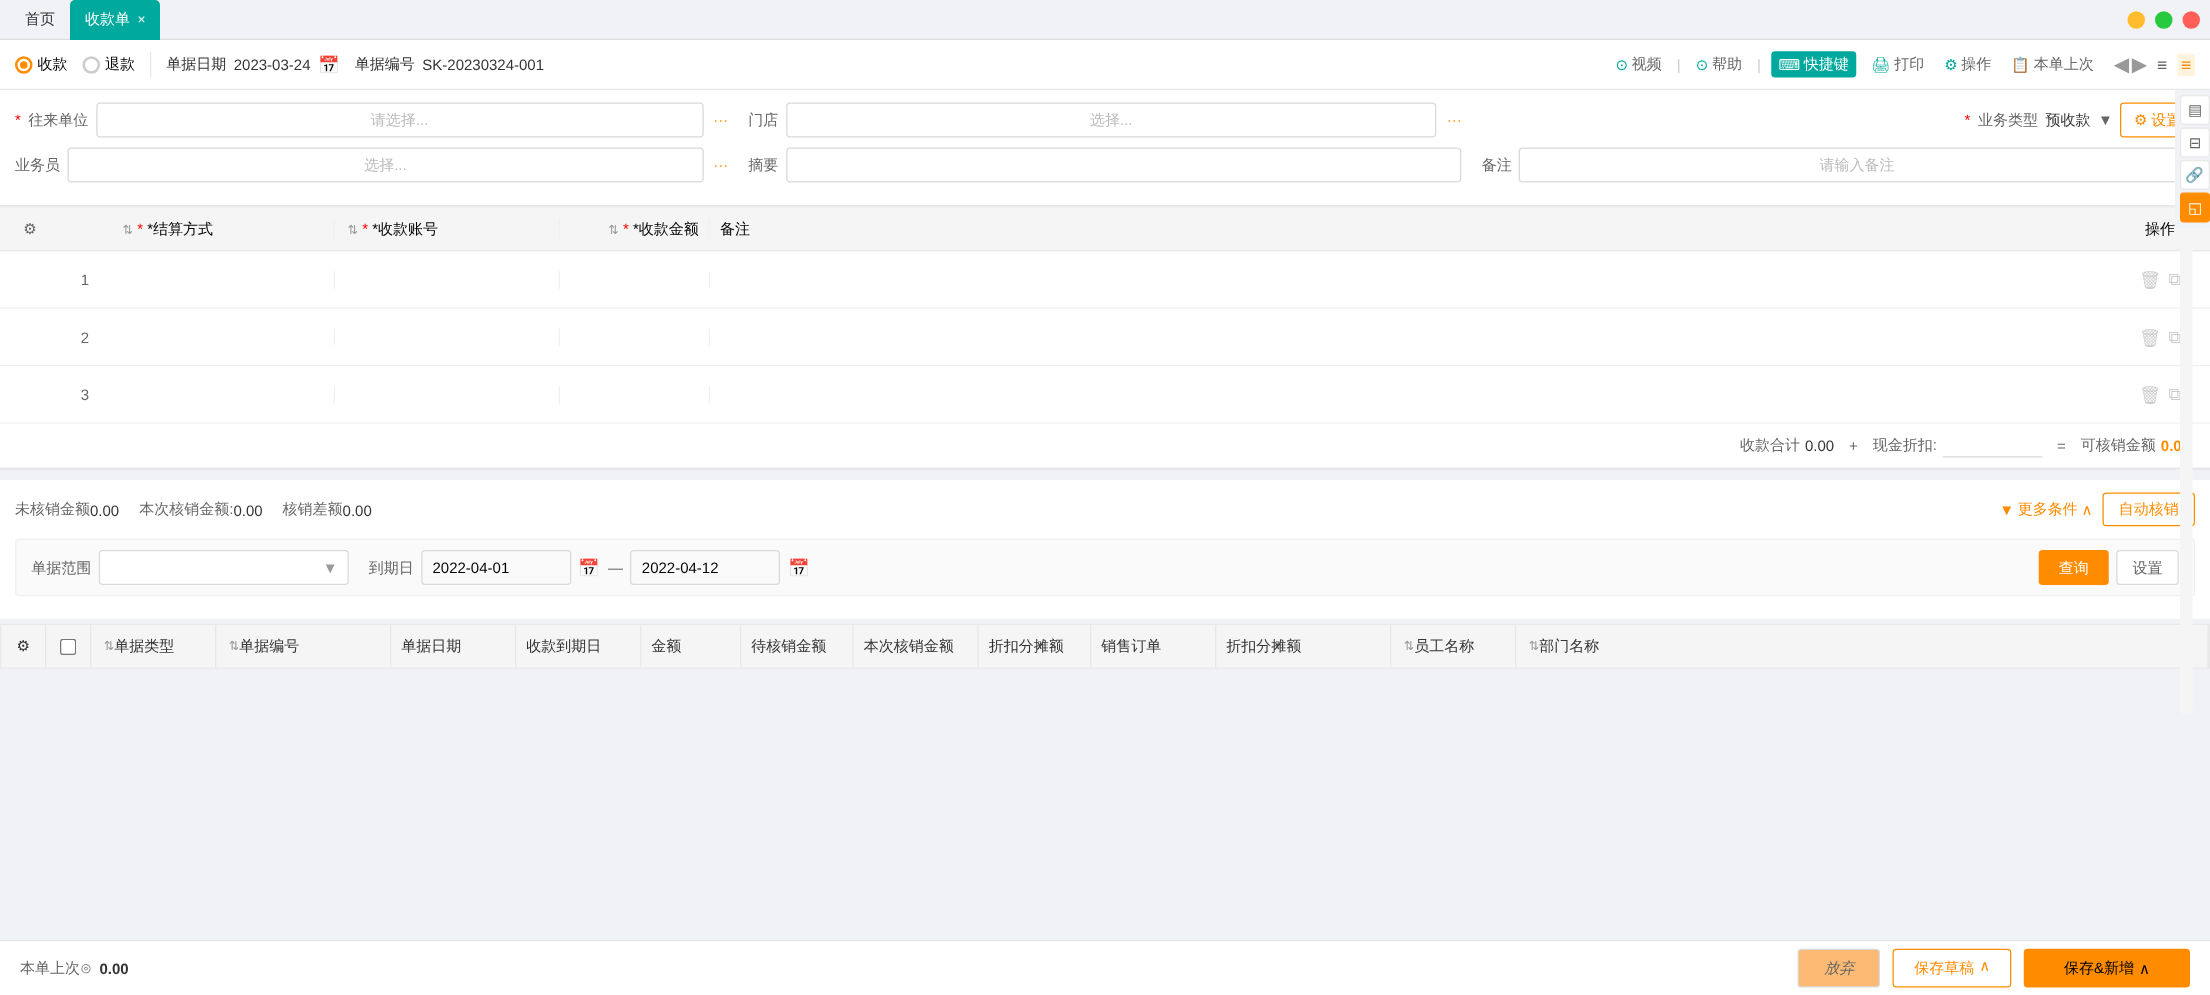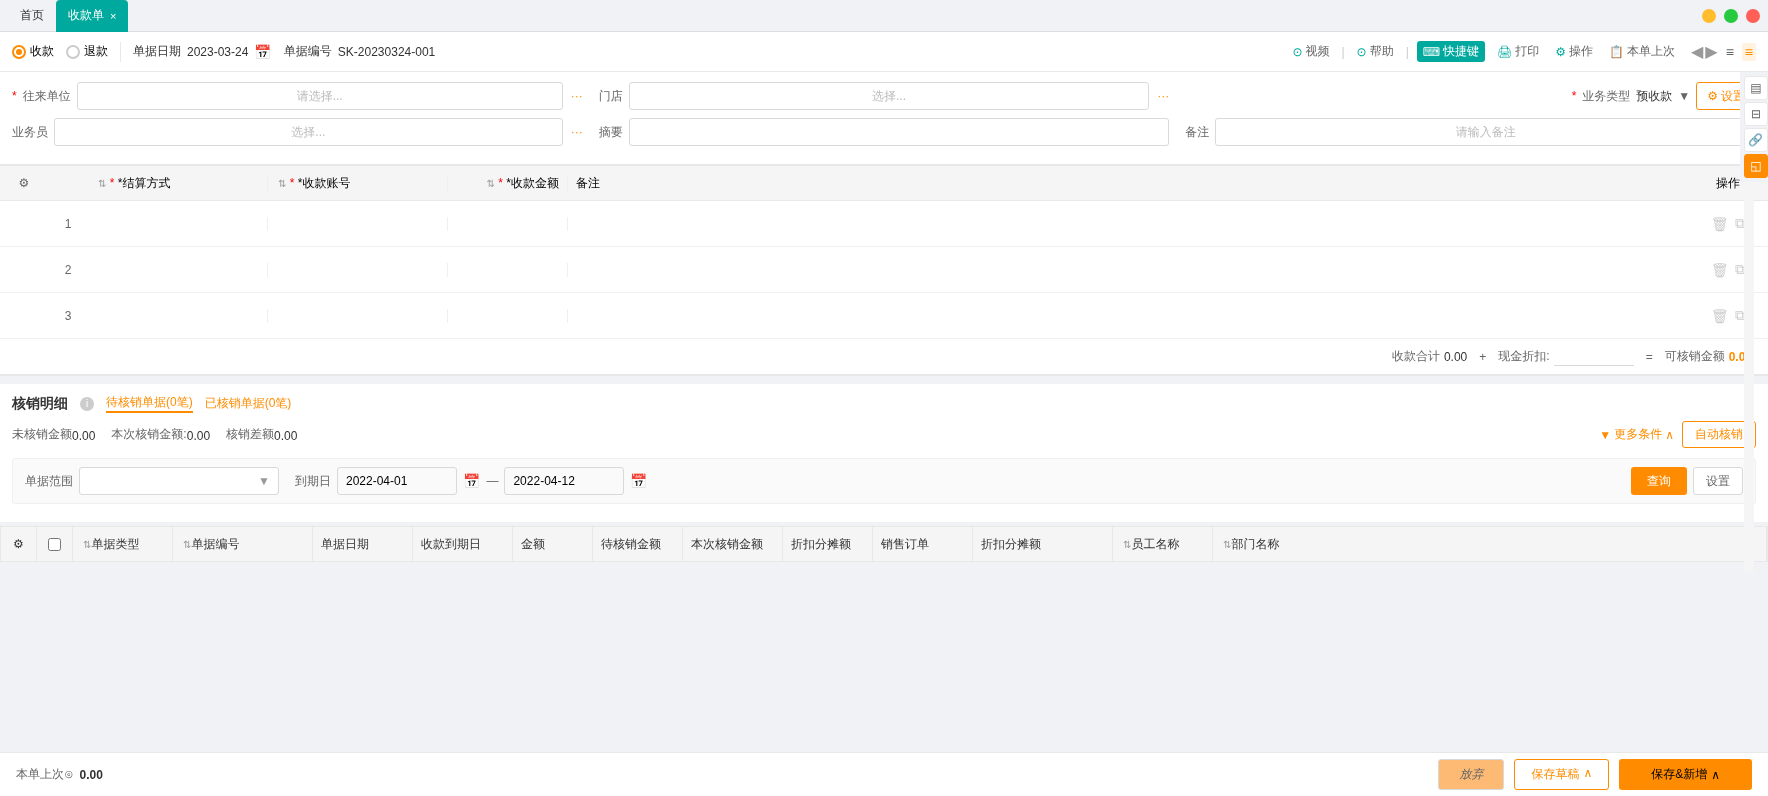--- a/index.html
+++ b/index.html
@@ -352,26 +352,20 @@
     <input class="discount-input" type="text" style="">
   </div>
   <span class="footer-eq">=</span>
   <div class="footer-item">
     <span class="footer-label">可核销金额</span>
     <span class="footer-value orange">0.00</span>
   </div>
 </div>
 
 <div class="verify-section">
-  <div class="verify-header">
-    <span class="verify-title">核销明细</span>
-    <span class="info-icon">i</span>
-    <span class="verify-tab active">待核销单据(0笔)</span>
-    <span class="verify-tab">已核销单据(0笔)</span>
-  </div>
   <div class="verify-stats">
     <div class="stat-item">
       <span class="stat-label">未核销金额</span>
       <span class="stat-value">0.00</span>
     </div>
     <div class="stat-item">
       <span class="stat-label">本次核销金额:</span>
       <span class="stat-value">0.00</span>
     </div>
     <div class="stat-item">

